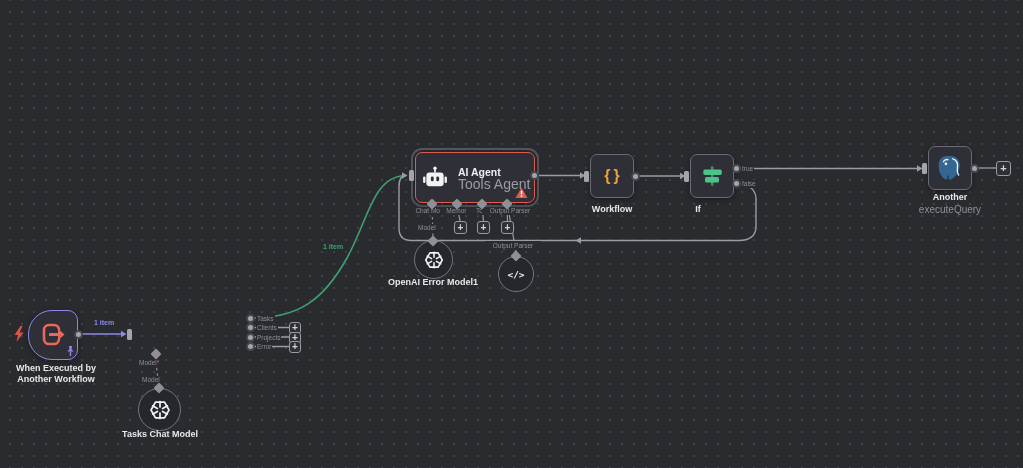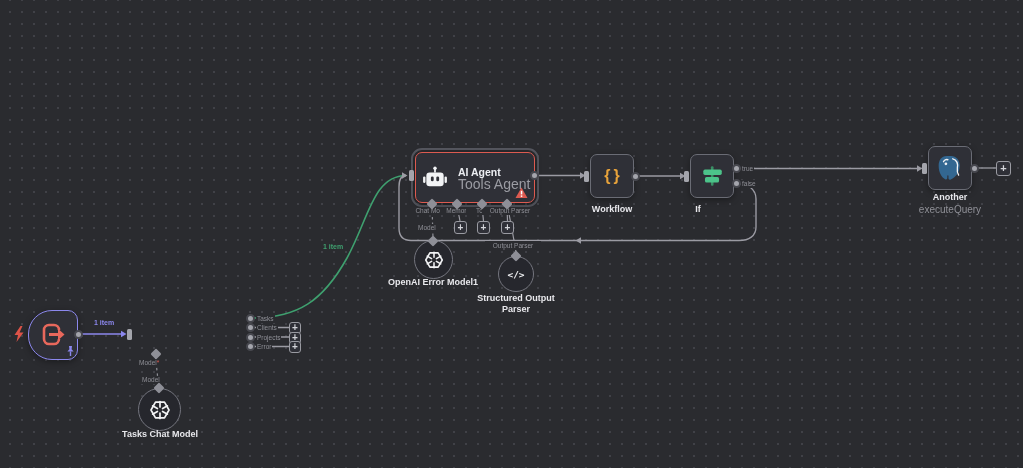--- a/index.html
+++ b/index.html
@@ -87,20 +87,24 @@
       <rect x="13" y="8" width="14" height="9" fill="#2f3037"></rect>
       <line x1="9" y1="12.5" x2="20" y2="12.5" stroke="#e8685c" stroke-width="3"></line>
       <polygon points="18,6.8 24.5,12.5 18,18.2" fill="#e8685c"></polygon>
     </svg>
     <svg style="position:absolute; right:2px; bottom:2px;" width="9" height="11" viewBox="0 0 9 11">
       <path d="M3 0 H6 L5.6 3.2 L7.6 5.4 H1.4 L3.4 3.2 Z" fill="#8c88ee"></path>
       <line x1="4.5" y1="5.4" x2="4.5" y2="10" stroke="#8c88ee" stroke-width="1.4"></line>
     </svg>
   </div>
   <div class="port-circle" style="left:74px; top:329.5px;"></div>
+  <div class="node-label" style="left:6px; top:363px; width:100px;">
+    <span>When Executed by</span><br>
+    <span>Another Workflow</span>
+  </div>
 
   <div class="wire-label" style="left:88px; top:318px; width:32px; color:#8c88ee;">1 item</div>
 
   <div class="port-rect" style="left:127px; top:328.5px;"></div>
 
   <div class="port-circle" style="left:245.5px; top:313.5px;"></div>
   <div class="port-circle" style="left:245.5px; top:323px;"></div>
   <div class="port-circle" style="left:245.5px; top:332.5px;"></div>
   <div class="port-circle" style="left:245.5px; top:342px;"></div>
   <div class="port-label" style="left:256px; top:314.5px;">Tasks</div>
@@ -187,24 +191,20 @@
       </g>
     </svg>
   </div>
   <div class="node-label" style="left:363px; top:277px; width:140px;">OpenAI Error Model1</div>
 
   <div class="wire-label" style="left:485px; top:241px; width:56px; color:#8f9097; font-weight:normal; font-size:6.5px;">Output Parser</div>
   <div class="diamond" style="left:512px; top:252px;"></div>
   <div class="circle-node" style="left:498px; top:256px; width:36px; height:36px;">
     <span style="color:#f2f3f5; font-family:'DejaVu Sans Mono',monospace; font-size:9.5px; font-weight:bold;">&lt;/&gt;</span>
   </div>
-  <div class="node-label" style="left:446px; top:293px; width:140px;">
-    <span>Structured Output</span><br>
-    <span>Parser</span>
-  </div>
 
   <div class="node" style="left:590px; top:154px; width:44px; height:44px;">
     <span style="color:#e8a33b; font-size:16px; font-weight:bold; letter-spacing:3px; margin-left:3px;">{}</span>
   </div>
   <div class="port-rect" style="left:584px; top:170.5px;"></div>
   <div class="port-circle" style="left:630.5px; top:171.5px;"></div>
   <div class="node-label" style="left:572px; top:204px; width:80px;">Workflow</div>
 
   <div class="node" style="left:690px; top:154px; width:44px; height:44px;">
     <svg width="26" height="26" viewBox="0 0 24 24">

